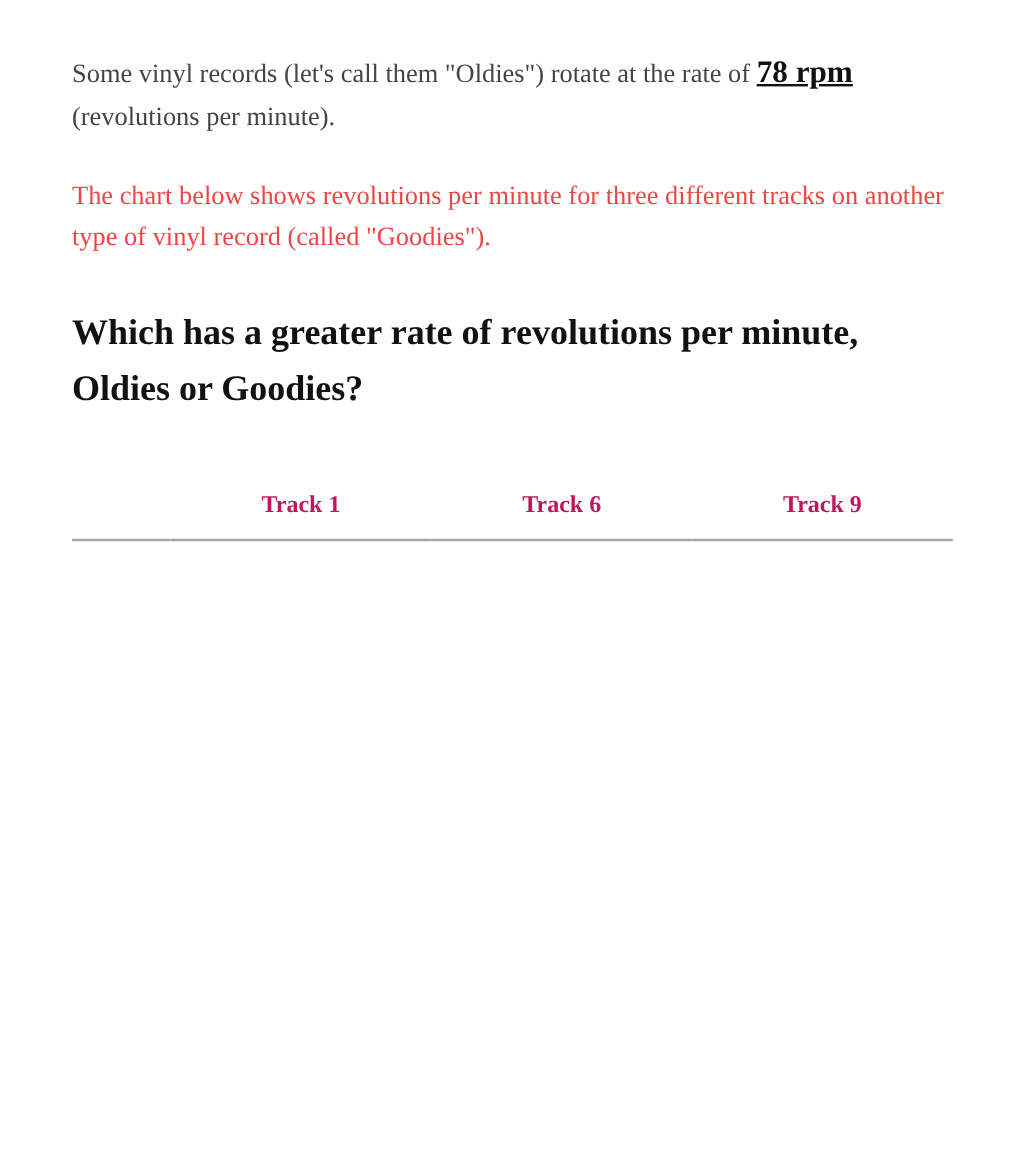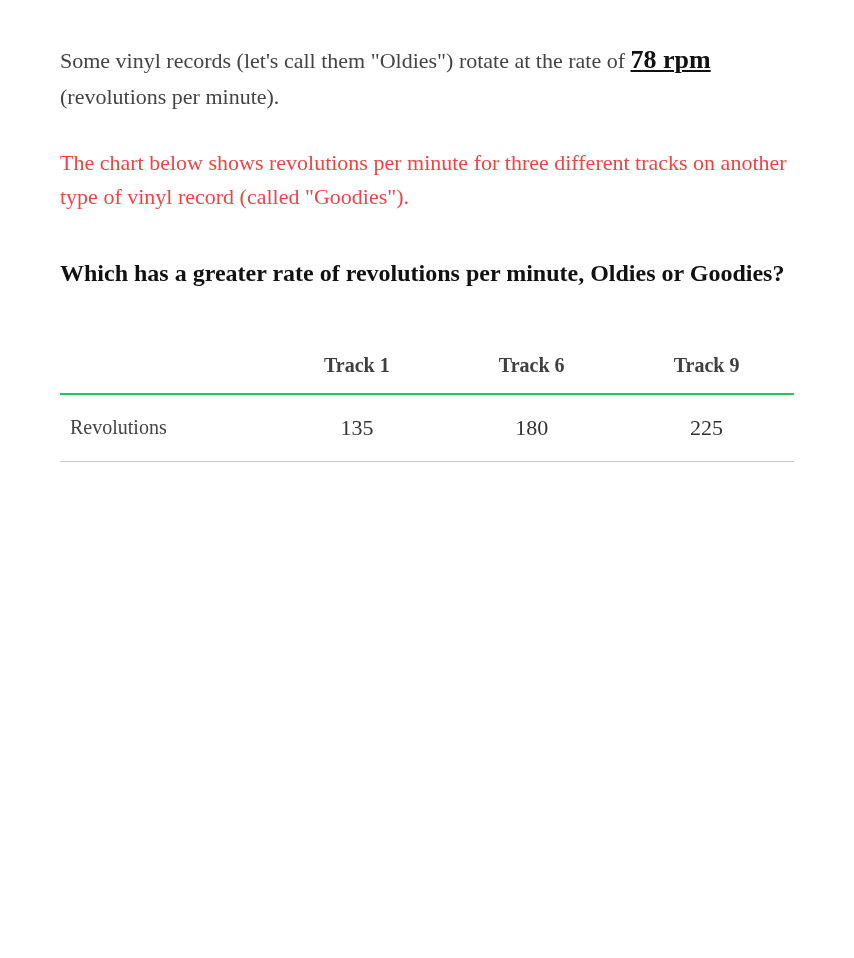--- a/index.html
+++ b/index.html
@@ -32,40 +32,40 @@
     }
 
     .description-text {
       font-size: 22px;
       line-height: 1.55;
       color: #ef4444;
       margin-bottom: 40px;
     }
 
     .question-text {
-      font-size: 24px;
+      font-size: 30px;
       line-height: 1.55;
       font-weight: bold;
       color: #111111;
       margin-bottom: 50px;
     }
 
     .data-table {
       width: 100%;
       border-collapse: collapse;
       margin-top: 10px;
     }
 
     .data-table th {
       font-size: 20px;
       font-weight: bold;
-      color: #404040;
+      color: #be185d;
       text-align: center;
       padding: 12px 20px 16px 20px;
-      border-bottom: 2px solid #22c55e;
+      border-bottom: 2px solid #a3a3a3;
     }
 
     .data-table th.empty-header {
       text-align: left;
     }
 
     .data-table td {
       font-size: 22px;
       color: #333333;
       text-align: center;
@@ -102,20 +102,14 @@
 <table class="data-table">
   <thead>
     <tr>
       <th class="empty-header"></th>
       <th>Track 1</th>
       <th>Track 6</th>
       <th>Track 9</th>
     </tr>
   </thead>
   <tbody id="table-body">
-      <tr>
-        <td class="row-label">Revolutions</td>
-        <td>135</td>
-        <td>180</td>
-        <td>225</td>
-      </tr>
     </tbody>
 </table>
 
 </body></html>

